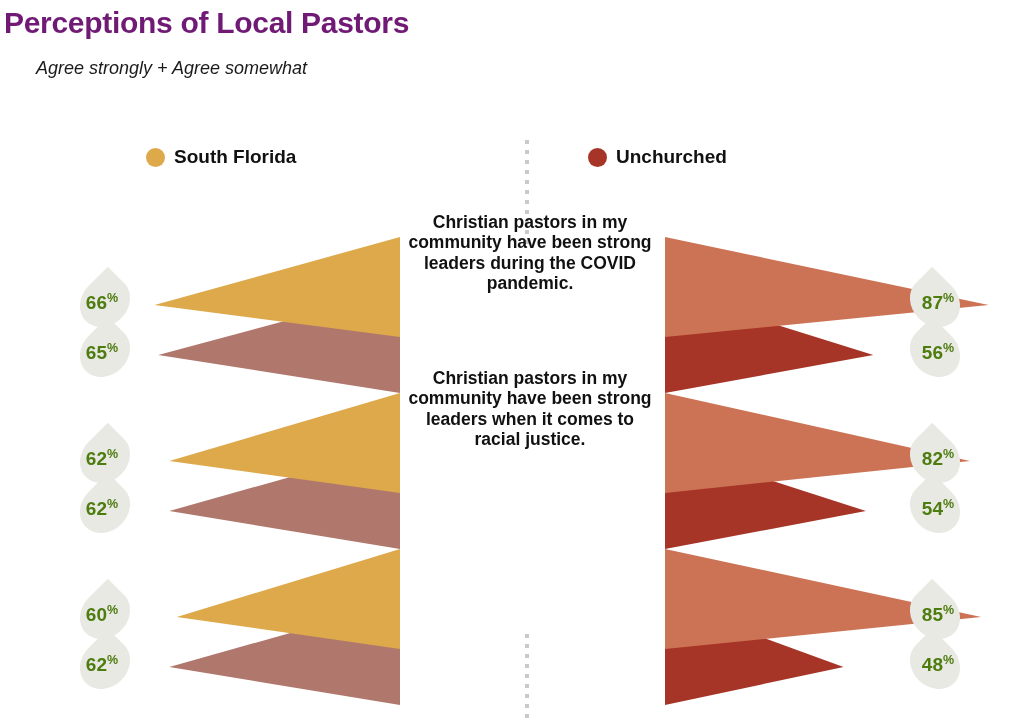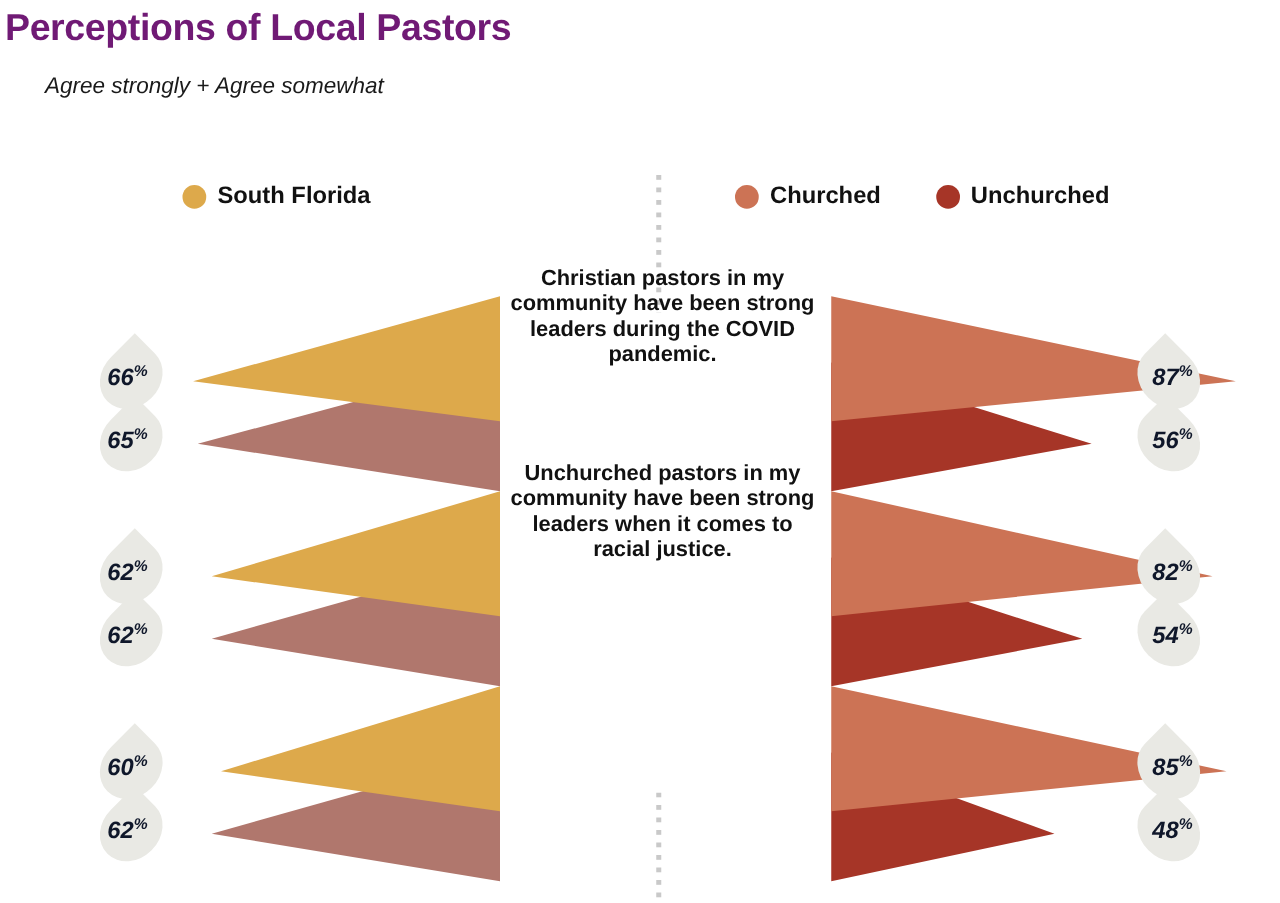--- a/index.html
+++ b/index.html
@@ -150,24 +150,23 @@
   }
   .pin-left .pin-shape {
     border-radius: 0 50% 50% 50%;
     transform: rotate(45deg);
   }
   .pin-text {
     position: relative;
     z-index: 2;
     font-size: 19px;
     font-weight: bold;
-    color: #0f172a;
+    color: #4d7c0f;
     white-space: nowrap;
     line-height: 1;
-    font-style: italic;
   }
   .pin-text .pct {
     font-size: 12.5px;
     vertical-align: super;
     font-weight: bold;
   }
   .pin-right .pin-text { transform: translateX(-3px); }
   .pin-left  .pin-text { transform: translateX(3px); }
 </style>
 </head>
@@ -181,24 +180,20 @@
 <div id="legend">
 
   <div class="legend-group" id="legend-group-left">
     <div class="legend-item">
       <span class="legend-swatch" style="background:#dda94b"></span>
       <span class="legend-label">South Florida</span>
     </div>
   </div>
 
   <div class="legend-group" id="legend-group-right">
-    <div class="legend-item">
-      <span class="legend-swatch" style="background:#cc7355"></span>
-      <span class="legend-label">Churched</span>
-    </div>
     <div class="legend-item">
       <span class="legend-swatch" style="background:#a63527"></span>
       <span class="legend-label">Unchurched</span>
     </div>
   </div>
 </div>
 
 <div class="divider" id="divider-top"></div>
 <div class="divider" id="divider-bottom"></div>
 
@@ -231,21 +226,21 @@
     </div>
   </div>
 
   <div class="row" id="row-1" style="top:156px">
     <svg class="wedge-svg">
       <polygon fill="#b0776d" points="400,105 400,208 169.35999999999999,170"></polygon>
       <polygon fill="#dda94b" points="400,52 400,152 169.35999999999999,120"></polygon>
       <polygon fill="#a63527" points="665,105 665,208 865.88,170"></polygon>
       <polygon fill="#cc7355" points="665,52 665,152 970.04,120"></polygon>
     </svg>
-    <div class="question" style="top:27px">Unchurched pastors in my community have been strong leaders when it comes to racial justice.</div>
+    <div class="question" style="top:27px">Christian pastors in my community have been strong leaders when it comes to racial justice.</div>
 
     <div class="pin pin-right" style="left:78px;  top:94px">
       <span class="pin-shape"></span>
       <span class="pin-text">62<span class="pct">%</span></span>
     </div>
     <div class="pin pin-right" style="left:78px;  top:144px">
       <span class="pin-shape"></span>
       <span class="pin-text">62<span class="pct">%</span></span>
     </div>
     <div class="pin pin-left" style="left:908px; top:94px">

